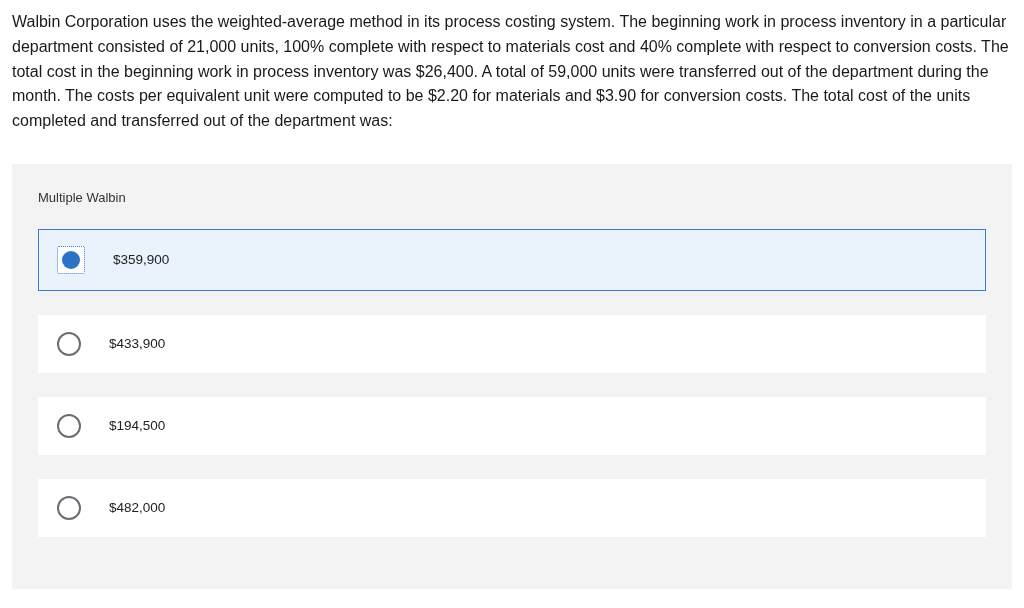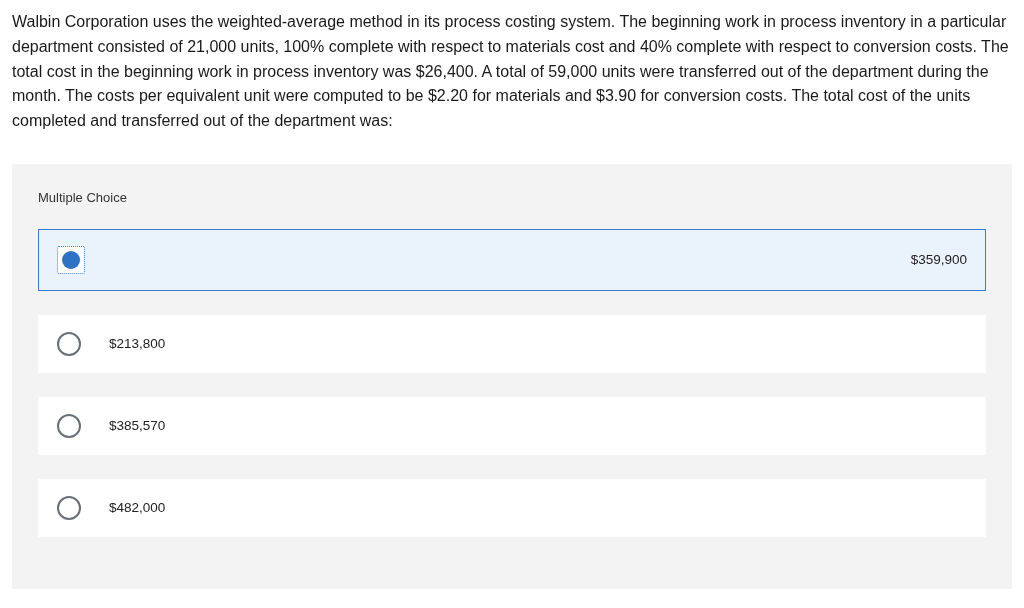--- a/index.html
+++ b/index.html
@@ -37,21 +37,20 @@
       background: #ffffff;
       margin: 0 22px 24px 22px;
       padding: 16px 18px;
       border: 1px solid transparent;
       cursor: pointer;
       min-height: 58px;
     }
     .option.selected {
       background: #eaf2fb;
       border: 1px solid #3b7bd1;
-      justify-content: space-between;
     }
     .radio-outer {
       width: 24px;
       height: 24px;
       border-radius: 50%;
       border: 2px solid #6a6f76;
       display: flex;
       align-items: center;
       justify-content: center;
       flex-shrink: 0;
@@ -87,38 +86,38 @@
       font-size: 13.5px;
       color: #222;
     }
   </style>
 </head>
 <body>
 
 <div class="question-text">Walbin Corporation uses the weighted-average method in its process costing system. The beginning work in process inventory in a particular department consisted of 21,000 units, 100% complete with respect to materials cost and 40% complete with respect to conversion costs. The total cost in the beginning work in process inventory was $26,400. A total of 59,000 units were transferred out of the department during the month. The costs per equivalent unit were computed to be $2.20 for materials and $3.90 for conversion costs. The total cost of the units completed and transferred out of the department was:</div>
 
 <div class="answer-panel">
-  <div class="section-label">Multiple Choice</div>
+  <div class="section-label">Multiple Walbin</div>
 
   <div class="option selected">
     <div class="radio-outer">
       <div class="radio-inner-wrap">
         <div class="radio-fill"></div>
       </div>
     </div>
     <span class="option-label">$359,900</span>
   </div>
 
   <div class="option">
     <div class="radio-outer"></div>
-    <span class="option-label">$213,800</span>
+    <span class="option-label">$433,900</span>
   </div>
 
   <div class="option">
     <div class="radio-outer"></div>
-    <span class="option-label">$385,570</span>
+    <span class="option-label">$194,500</span>
   </div>
 
   <div class="option">
     <div class="radio-outer"></div>
     <span class="option-label">$482,000</span>
   </div>
 </div>
 
 </body></html>

